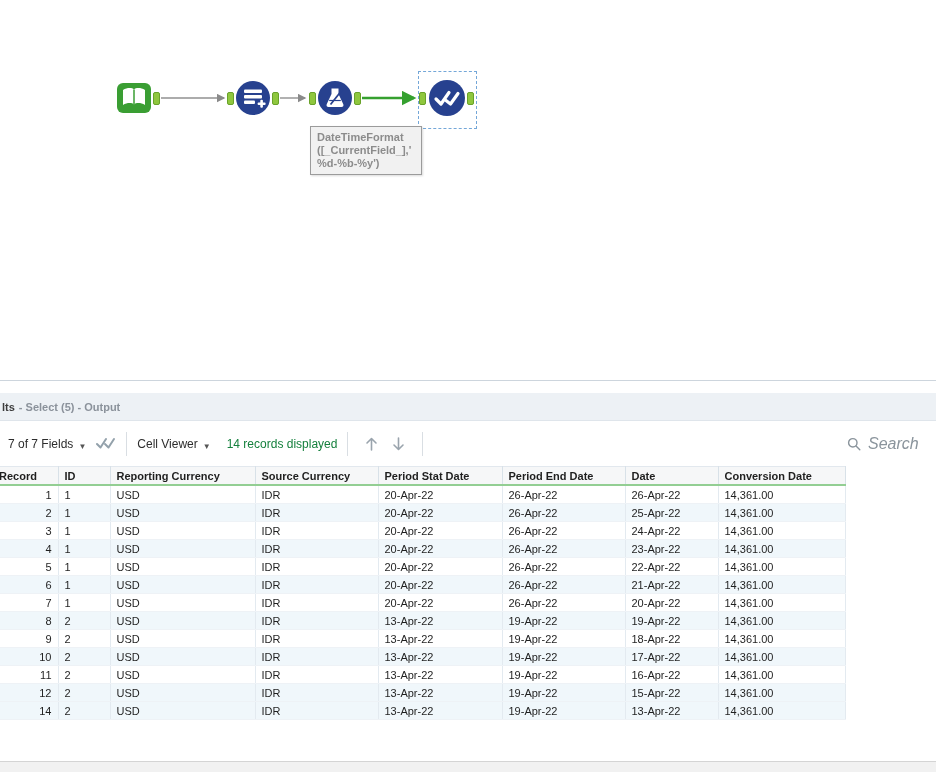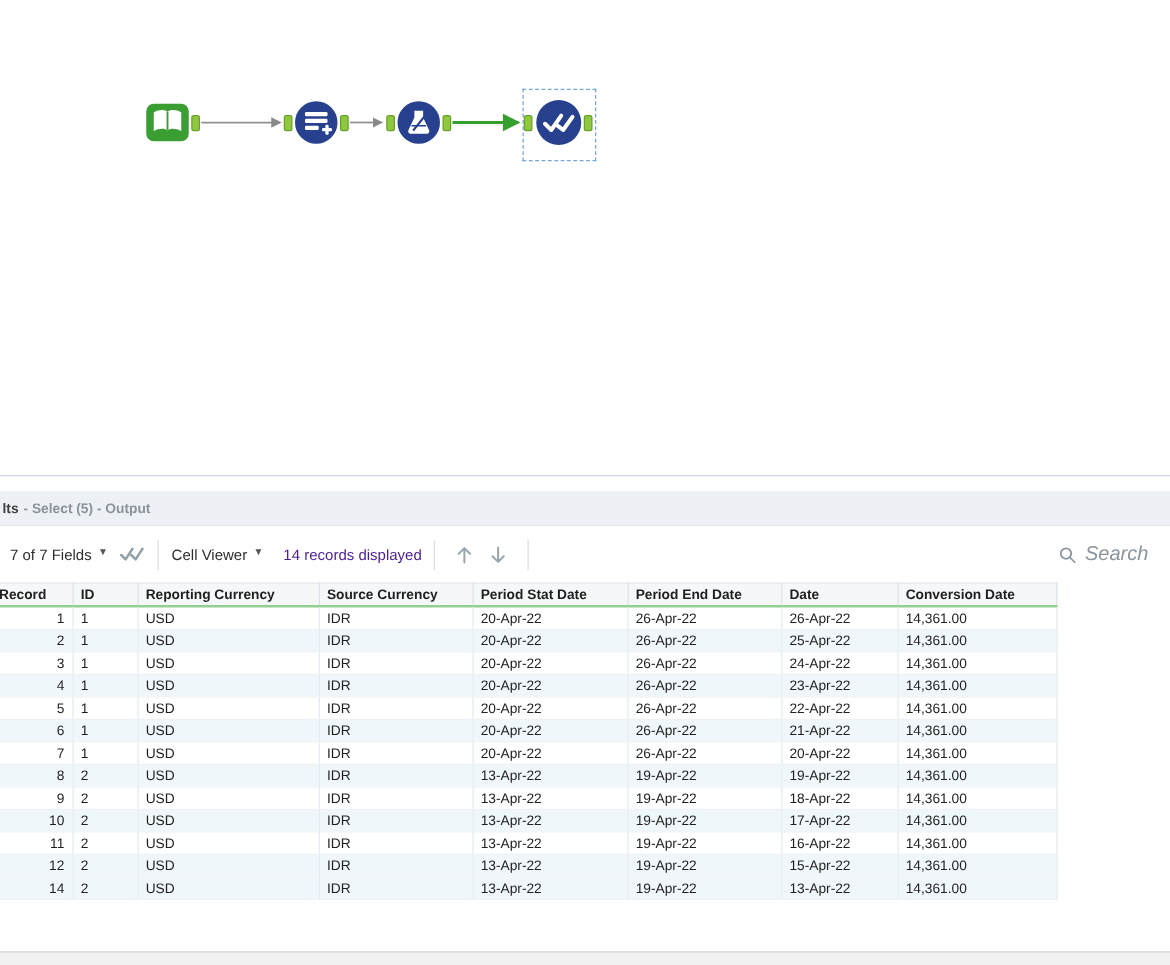--- a/index.html
+++ b/index.html
@@ -22,25 +22,25 @@
 
   
   .results{position:absolute;top:380px;left:0;width:936px;height:382px;background:#fff;
            border-top:1px solid #cdd5dd;}
   .panel-header{height:27px;background:#edf1f5;display:flex;align-items:center;
                 font-size:11px;border-bottom:1px solid #dfe5eb;padding-left:2px;margin-top:12px;}
   .panel-title{font-weight:bold;color:#3c3c3c;margin-right:4px;}
   .panel-subtitle{color:#8b929b;font-weight:bold;}
   .toolbar{height:45px;display:flex;align-items:center;font-size:12px;color:#2d2d2d;
            padding-left:8px;background:#fff;}
-  .dropdown{display:flex;align-items:flex-start;cursor:default;}
+  .dropdown{display:flex;align-items:flex-end;cursor:default;}
   .caret{font-size:8px;color:#555;margin-left:5px;}
   .tb-sep{width:1px;height:24px;background:#d9dee3;margin:0 10px;}
   .check-all{margin-left:10px;display:flex;align-items:center;}
-  .records{color:#4c1d95;margin-left:16px;}
+  .records{color:#15803d;margin-left:16px;}
   .nav-arrow{margin:0 6px;display:flex;align-items:center;}
   .search-box{margin-left:auto;margin-right:8px;display:flex;align-items:center;gap:5px;}
   .search-input{border:none;outline:none;font-size:16px;width:58px;color:#555;background:transparent;font-style:italic;}
   .search-input::placeholder{color:#8a949c;}
 
   table.grid{border-collapse:collapse;table-layout:fixed;width:845px;font-size:11px;}
   .grid th{text-align:left;font-weight:bold;color:#1f1f1f;background:#f6f7f8;
            border-bottom:2px solid #93ce93;border-right:1px solid #d8e1e8;
            border-top:1px solid #e2e8ee;padding:2px 6px;height:13px;
            overflow:hidden;white-space:nowrap;margin-top:10px;}
@@ -111,20 +111,25 @@
     <div class="anchor" style="left:419px;top:92px;"></div>
     <div class="tool" style="left:428px;top:79px;width:38px;height:38px;">
       <svg width="38" height="38" viewBox="0 0 38 38">
         <circle cx="19" cy="19" r="18" fill="#27418f"></circle>
         <path d="M8 20 L13 25 L21 13.5" stroke="#ffffff" stroke-width="3.2" fill="none" stroke-linecap="round" stroke-linejoin="round"></path>
         <path d="M18 21.5 L22.5 25 L30 14.5" stroke="#ffffff" stroke-width="3.2" fill="none" stroke-linecap="round" stroke-linejoin="round"></path>
       </svg>
     </div>
     <div class="anchor" style="left:467px;top:92px;"></div>
 
+    <div class="tooltip">
+      <span>DateTimeFormat</span>
+      <span>([_CurrentField_],'</span>
+      <span>%d-%b-%y')</span>
+    </div>
   </div>
 
   <div class="results">
 
     <div class="panel-header">
       <span class="panel-title">lts</span>
       <span class="panel-subtitle">- Select (5) - Output</span>
     </div>
 
     <div class="toolbar">

